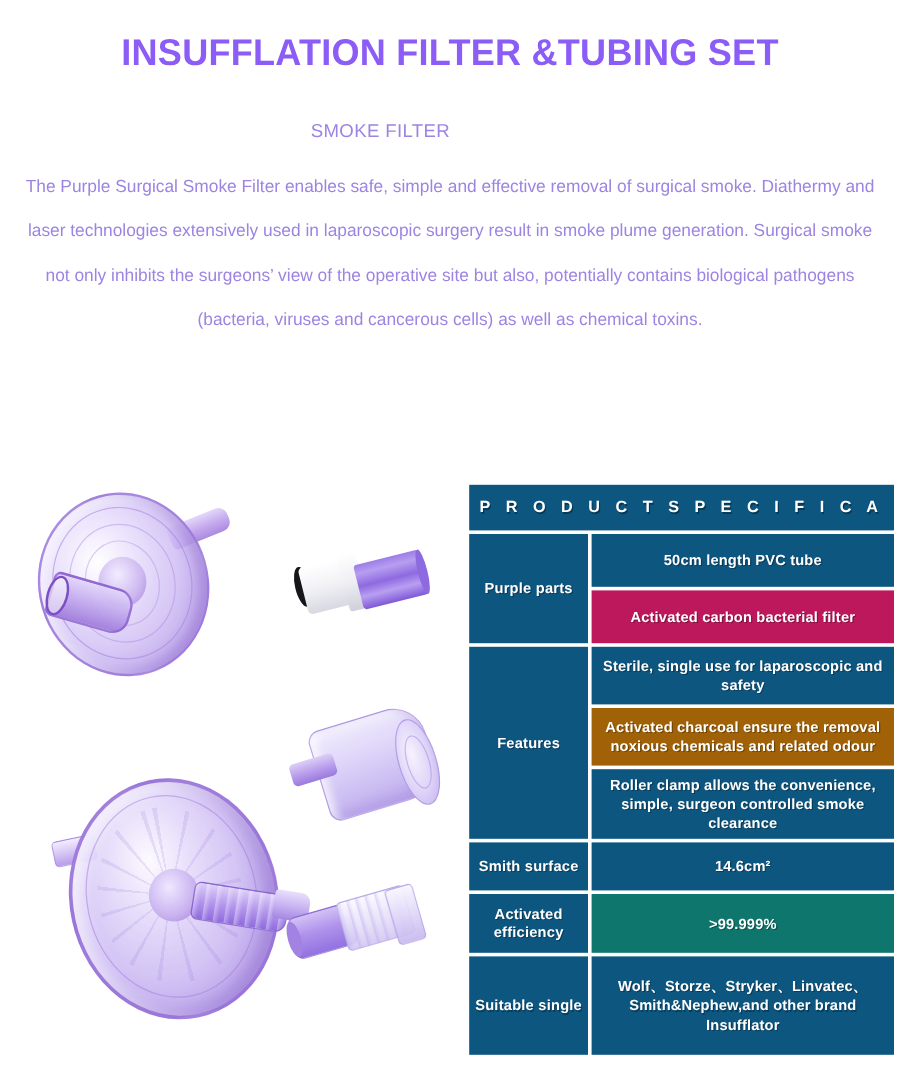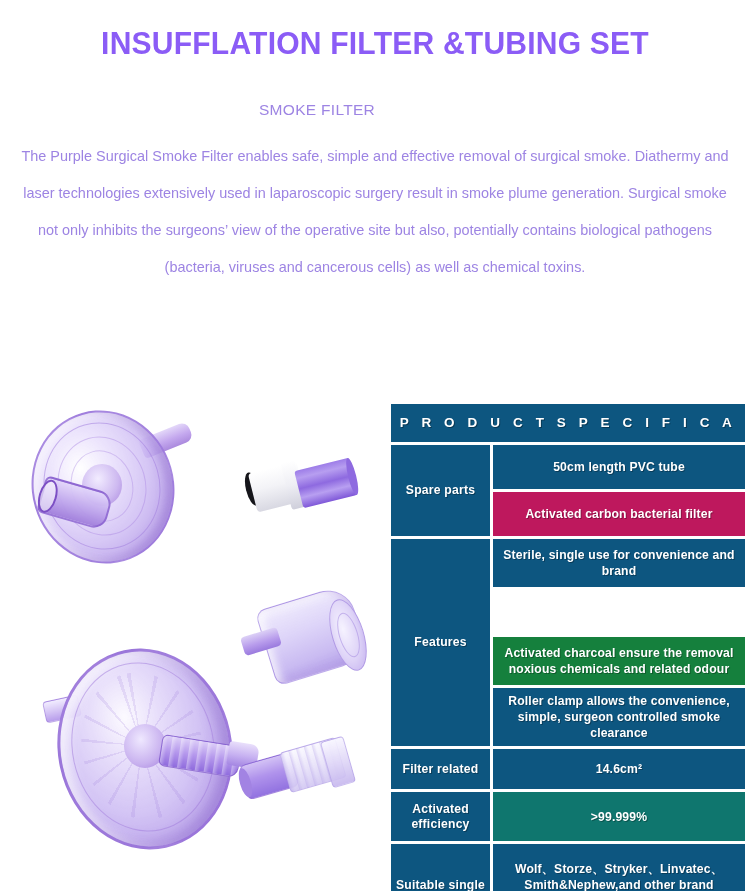--- a/index.html
+++ b/index.html
@@ -377,38 +377,38 @@
     <div class="clear-wing"></div>
   </div>
 
 </div>
 
 <div id="spec-table" style="color: rgb(255, 255, 255);">
   <div id="spec-header" style="background: rgb(13, 86, 128);">P R O D U C T    S P E C I F I C A T I O N</div>
   <div id="spec-body">
 
     <div class="spec-row r-spare">
-      <div class="spec-label" style="background: rgb(13, 86, 128);">Spare parts</div>
+      <div class="spec-label" style="background: rgb(13, 86, 128);">Purple parts</div>
       <div class="spec-values">
         <div class="spec-value" style="background: rgb(13, 86, 128);">50cm length PVC tube</div>
         <div class="spec-value" style="background: #be185d;">Activated carbon bacterial filter</div>
       </div>
     </div>
 
     <div class="spec-row r-feat">
       <div class="spec-label" style="background: rgb(13, 86, 128);">Features</div>
       <div class="spec-values">
-        <div class="spec-value" style="background: rgb(13, 86, 128);">Sterile, single use for convenience and brand</div>
-        <div class="spec-value" style="background: #15803d; margin-top: 47px;">Activated charcoal ensure the removal noxious chemicals and related odour</div>
+        <div class="spec-value" style="background: rgb(13, 86, 128);">Sterile, single use for laparoscopic and safety</div>
+        <div class="spec-value" style="background: #a16207;">Activated charcoal ensure the removal noxious chemicals and related odour</div>
         <div class="spec-value" style="background: rgb(13, 86, 128);">Roller clamp allows the convenience, simple, surgeon controlled smoke clearance</div>
       </div>
     </div>
 
     <div class="spec-row r-surf">
-      <div class="spec-label" style="background: rgb(13, 86, 128);">Filter related</div>
+      <div class="spec-label" style="background: rgb(13, 86, 128);">Smith surface</div>
       <div class="spec-values">
         <div class="spec-value" style="background: rgb(13, 86, 128);">14.6cm²</div>
       </div>
     </div>
 
     <div class="spec-row r-eff">
       <div class="spec-label" style="background: rgb(13, 86, 128);">Activated efficiency</div>
       <div class="spec-values">
         <div class="spec-value" style="background: #0f766e;">&gt;99.999%</div>
       </div>

